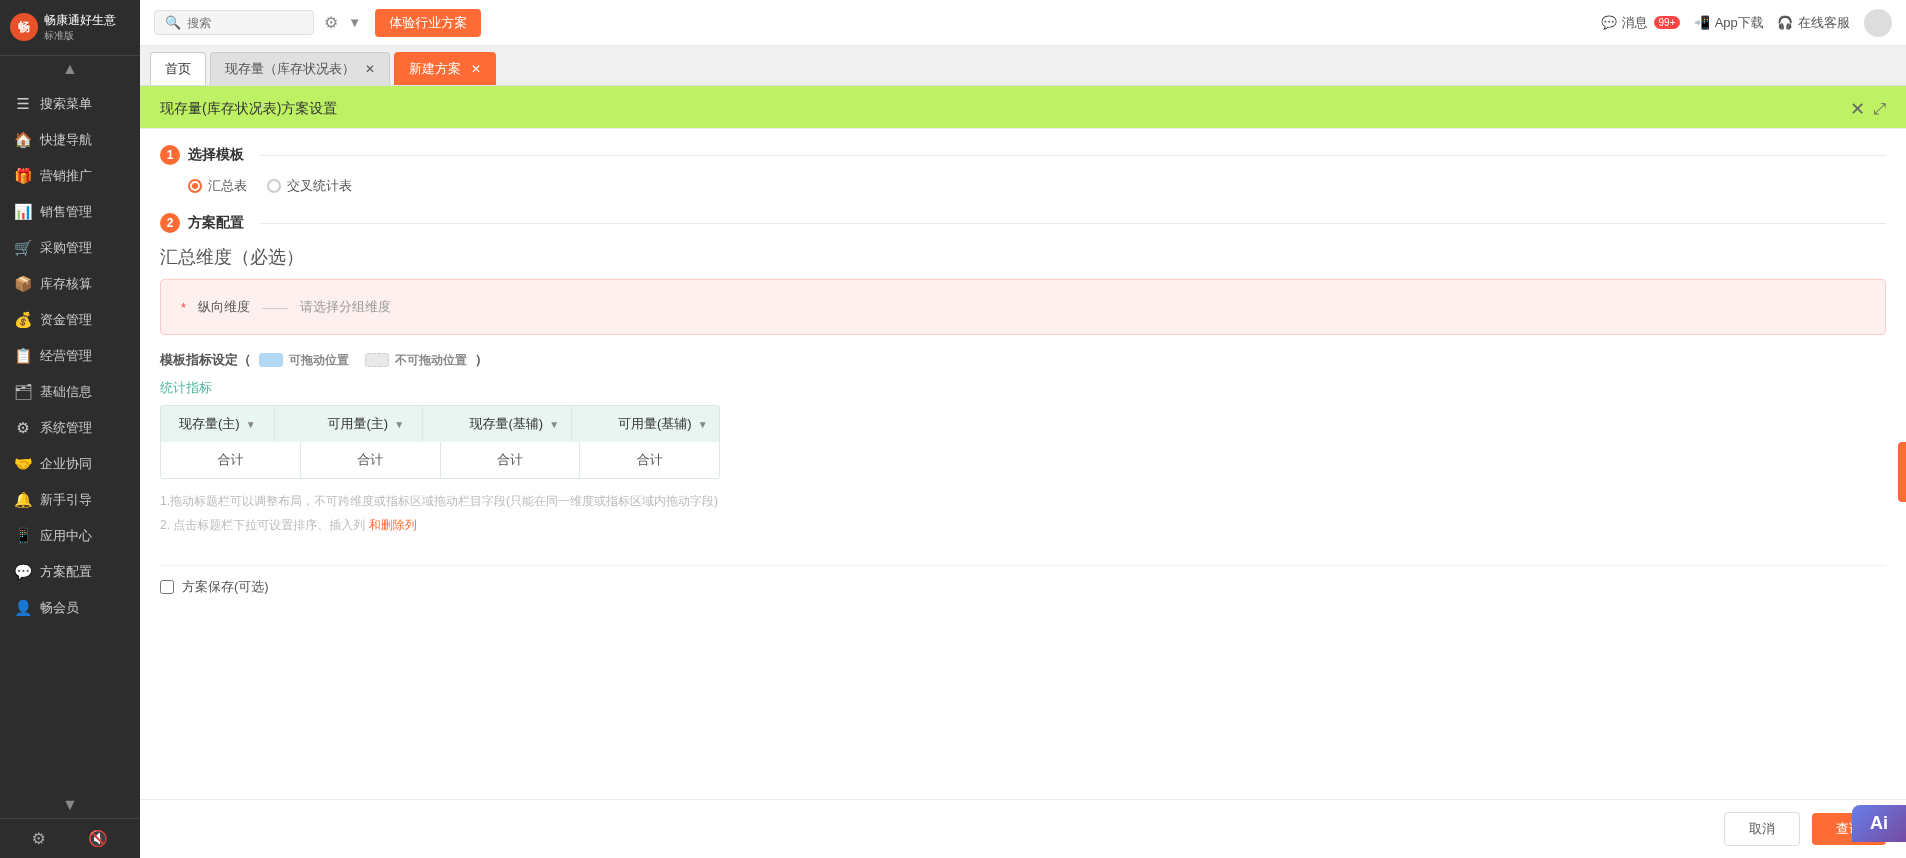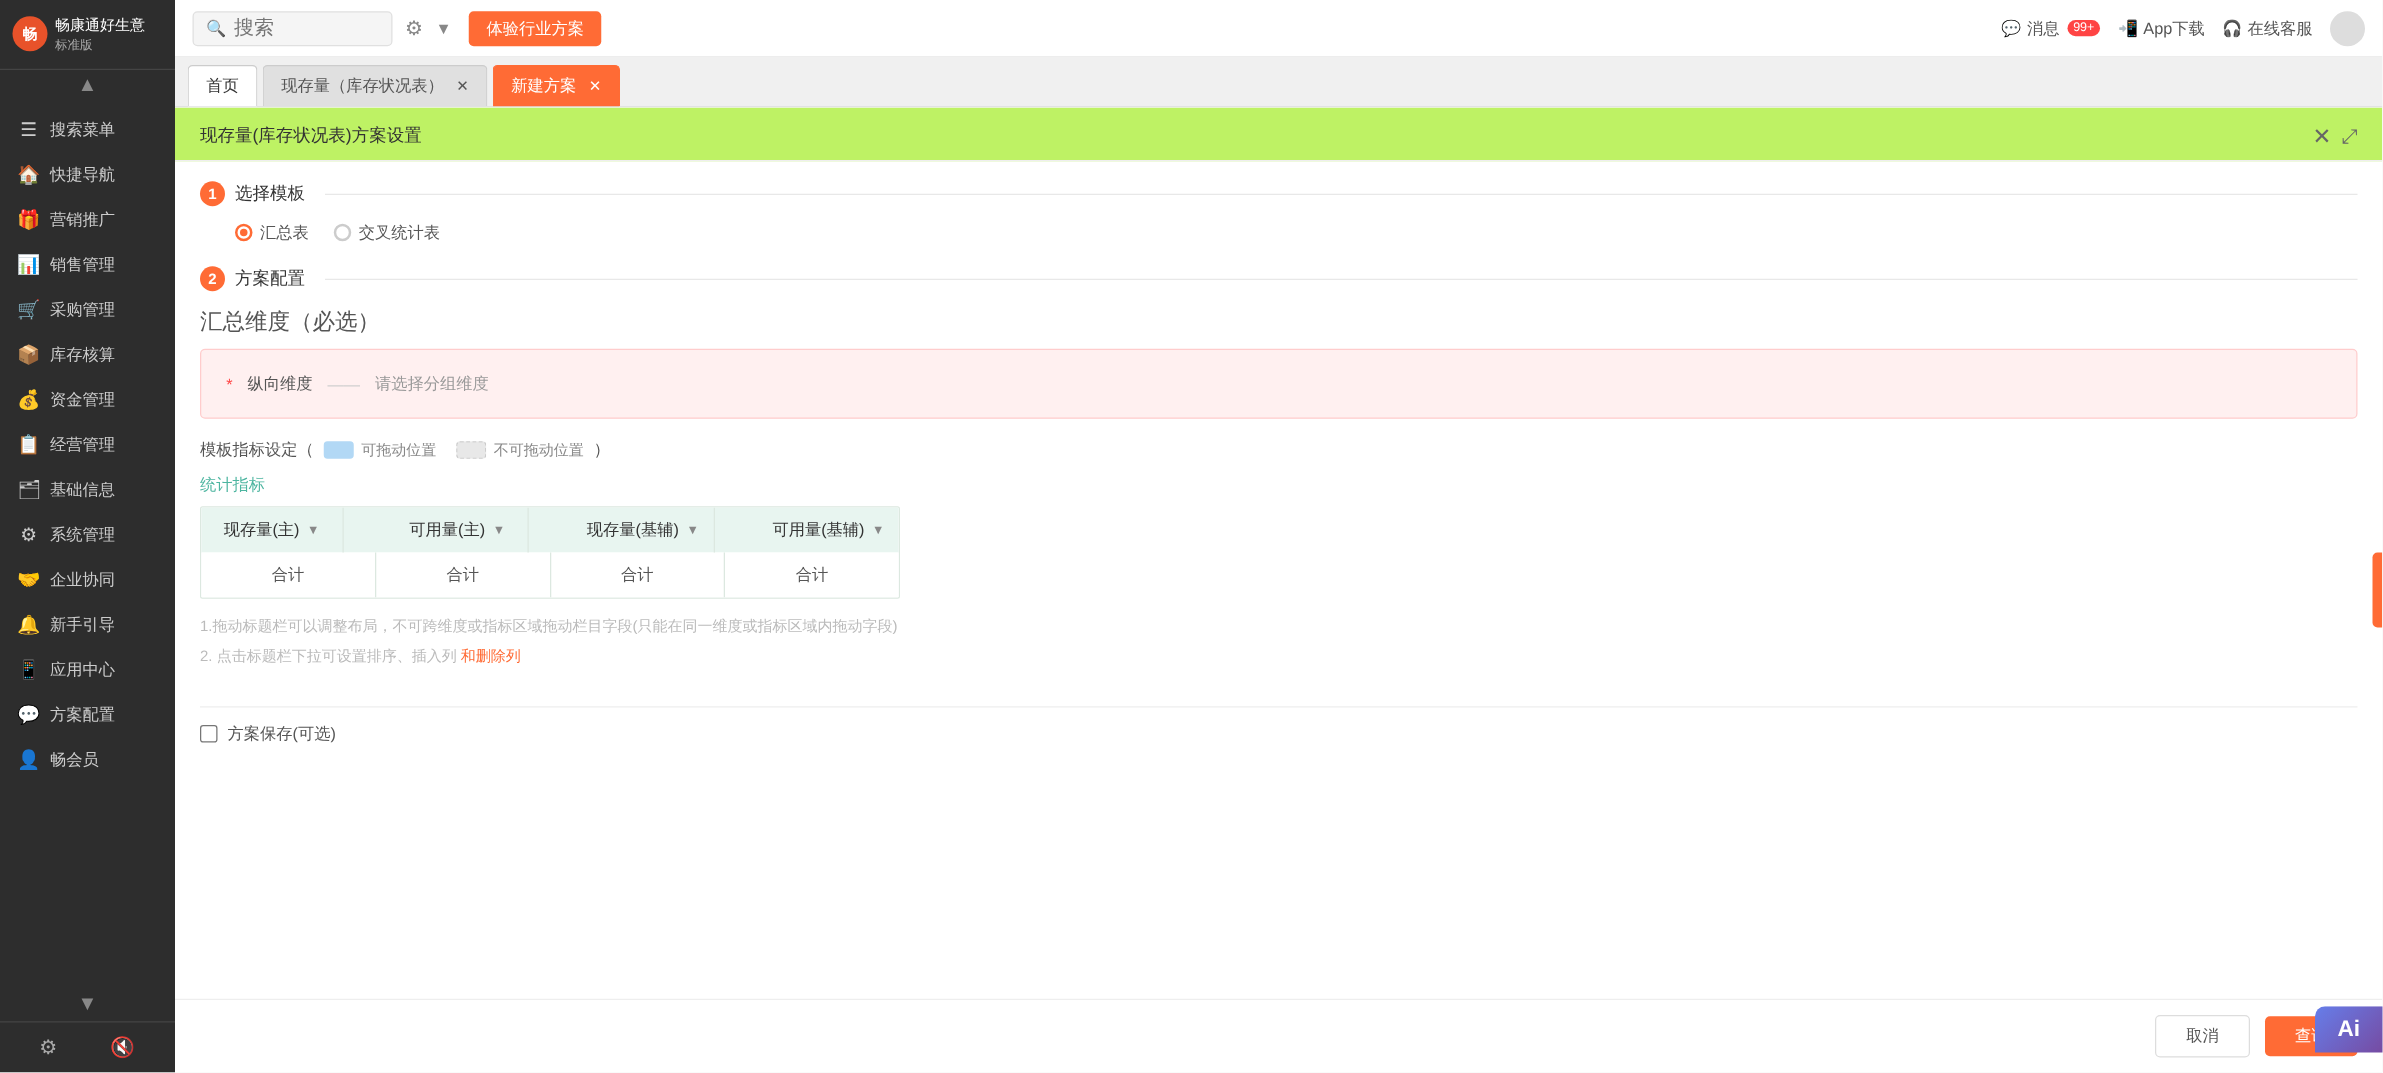--- a/index.html
+++ b/index.html
@@ -55,21 +55,21 @@
     .topbar {
       height: 46px; background: #fff; border-bottom: 1px solid #e8e8e8;
       display: flex; align-items: center; padding: 0 14px; gap: 10px;
       flex-shrink: 0;
     }
     .topbar-search {
       display: flex; align-items: center; gap: 6px;
       background: #f5f5f5; border: 1px solid #e0e0e0; border-radius: 4px;
       padding: 4px 10px; width: 160px;
     }
-    .topbar-search input { border: none; background: none; outline: none; font-size: 16px; width: 100px; font-family: Liberation Mono, monospace; }
+    .topbar-search input { border: none; background: none; outline: none; font-size: 12px; width: 100px; }
     .topbar-gear { color: #888; cursor: pointer; font-size: 16px; }
     .topbar-trial-btn {
       background: #ff6b35; color: white; border: none; border-radius: 4px;
       padding: 5px 14px; cursor: pointer; font-size: 13px; margin-left: 4px;
     }
     .topbar-spacer { flex: 1; }
     .topbar-actions { display: flex; align-items: center; gap: 14px; }
     .topbar-action-item { display: flex; align-items: center; gap: 4px; color: #555; cursor: pointer; font-size: 13px; }
     .topbar-badge {
       background: #ff4444; color: white; border-radius: 10px;
@@ -112,21 +112,21 @@
     
     .section { margin-bottom: 18px; }
     .section-header {
       display: flex; align-items: center; gap: 8px; margin-bottom: 12px;
     }
     .section-number {
       width: 20px; height: 20px; border-radius: 50%; background: #ff6b35;
       color: white; font-size: 12px; display: flex; align-items: center; justify-content: center;
       font-weight: bold; flex-shrink: 0;
     }
-    .section-title { font-size: 14px; font-weight: 400; color: #333; }
+    .section-title { font-size: 14px; font-weight: 700; color: #333; }
     .section-divider { flex: 1; height: 1px; background: #e8e8e8; margin-left: 8px; }
 
     
     .template-options { display: flex; align-items: center; gap: 20px; padding-left: 28px; }
     .radio-option { display: flex; align-items: center; gap: 6px; cursor: pointer; font-size: 13px; color: #555; }
     .radio-circle {
       width: 14px; height: 14px; border-radius: 50%; border: 2px solid #ccc;
       display: flex; align-items: center; justify-content: center;
     }
     .radio-circle.selected { border-color: #ff6b35; }
@@ -141,21 +141,21 @@
       background: #fff0f0; border: 1px solid #ffcccc; border-radius: 4px;
       padding: 18px 20px; margin-bottom: 16px;
     }
     .dimension-row { display: flex; align-items: center; gap: 12px; }
     .dimension-required { color: #ff4444; }
     .dimension-label { color: #555; font-size: 13px; }
     .dimension-divider { color: #ccc; }
     .dimension-placeholder { color: #999; font-size: 13px; }
 
     
-    .metrics-config-label { font-size: 13px; color: #555; margin-bottom: 10px; }
+    .metrics-config-label { font-size: 13px; color: #555; margin-bottom: 10px; font-weight: bold; }
     .metrics-legend { display: flex; align-items: center; gap: 16px; }
     .legend-item { display: flex; align-items: center; gap: 6px; font-size: 12px; color: #888; }
     .legend-box { width: 24px; height: 14px; border-radius: 3px; }
     .legend-box.draggable { background: #b2d8f5; }
     .legend-box.non-draggable { background: #e8e8e8; border: 1px dashed #ccc; }
 
     
     .stats-section-label { color: #4db5a0; font-size: 13px; font-weight: 500; margin-bottom: 8px; }
     .stats-table { border: 1px solid #dce8e0; border-radius: 2px; overflow: hidden; width: 560px; }
     .stats-table-header { display: flex; background: #e8f5f0; gap: 35px; }

